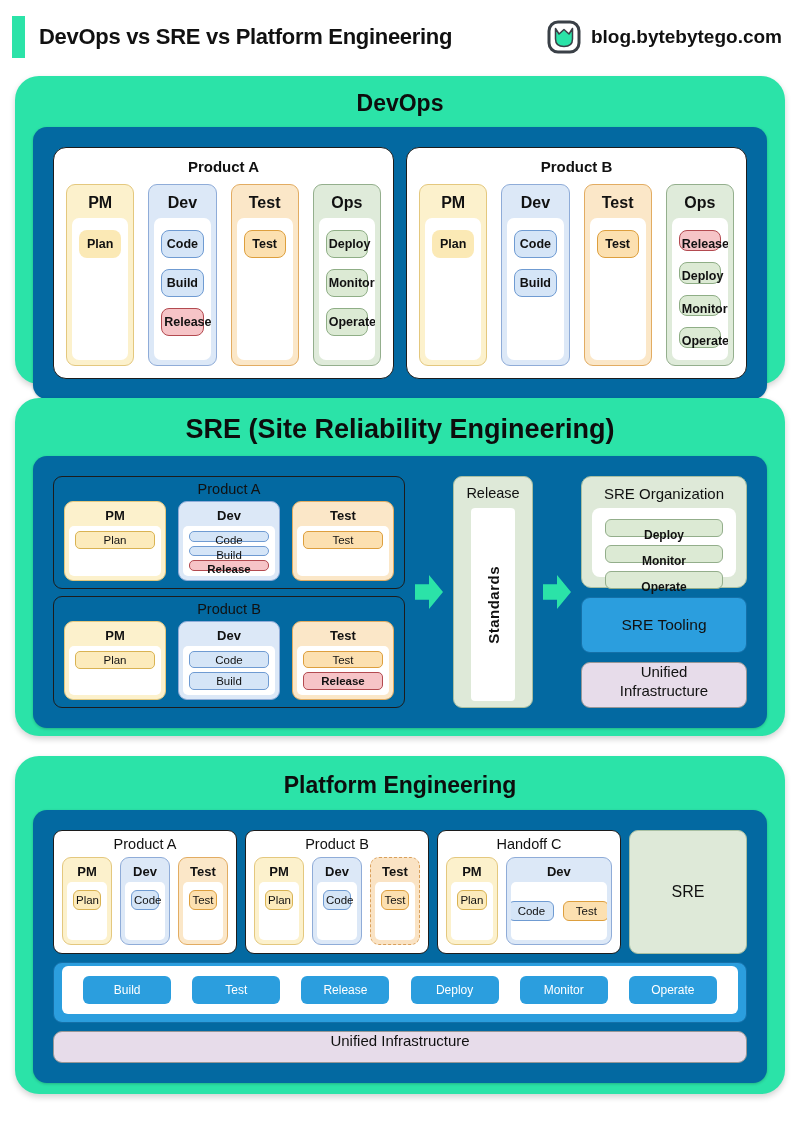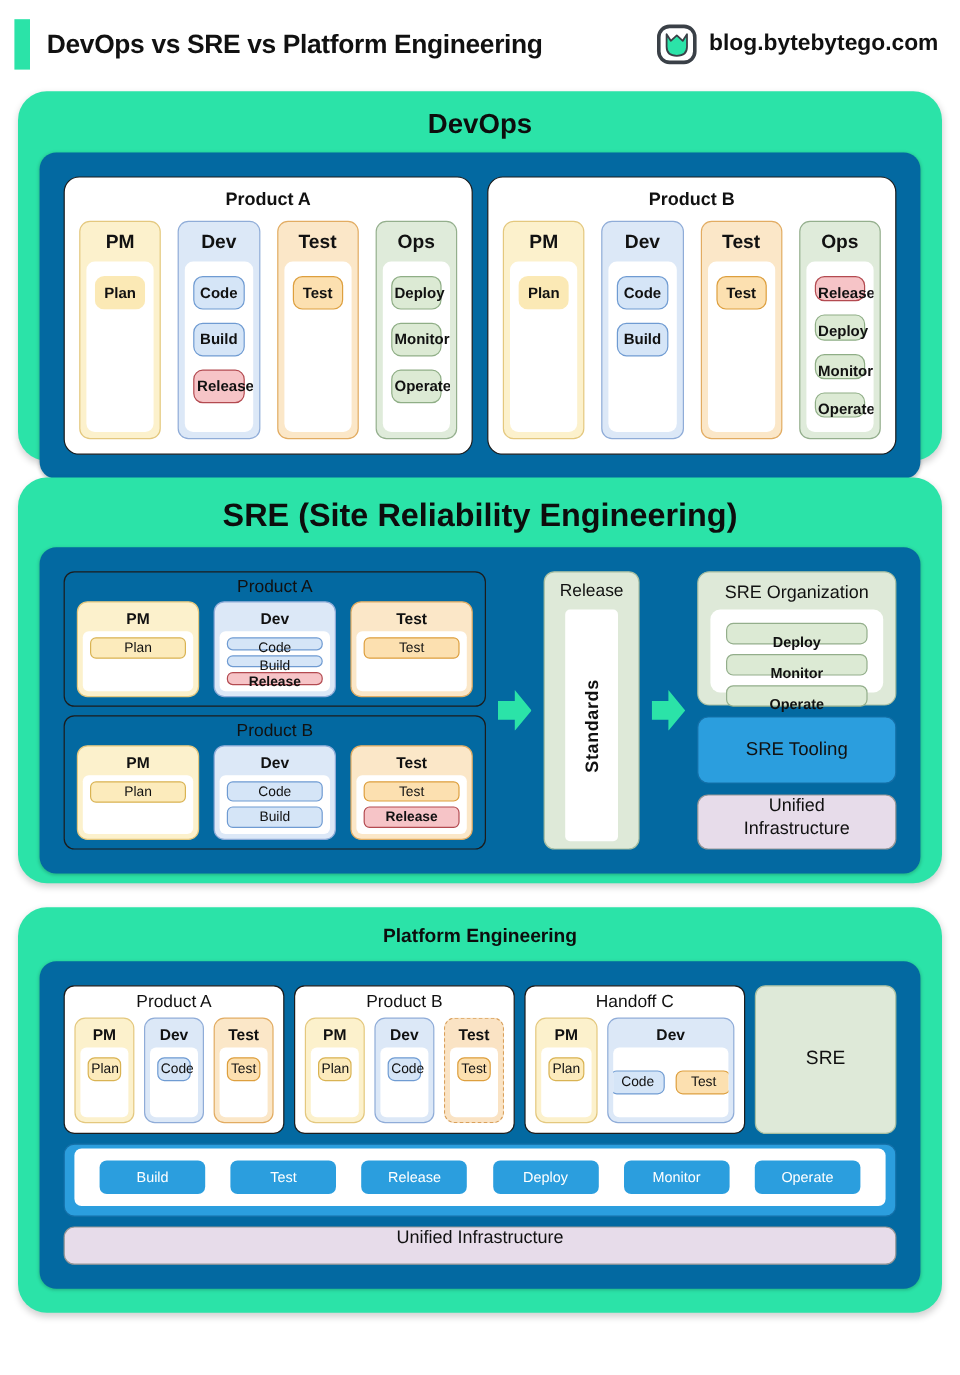--- a/index.html
+++ b/index.html
@@ -23,21 +23,21 @@
   .band {
     margin:0 15px; background:#2BE3A8; border-radius:24px;
     padding:10px 18px 16px; box-shadow:0 3px 6px rgba(0,0,0,0.18);
   }
   .band-devops   { height:308px; margin-top:6px; }
   .band-sre      { height:338px; margin-top:14px; }
   .band-platform { height:338px; margin-top:20px; }
   .band-title { text-align:center; font-weight:bold; color:#0d0d0d; }
   .band-devops .band-title   { font-size:23px; margin:4px 0 10px; }
   .band-sre .band-title      { font-size:27px; margin:6px 0 11px; }
-  .band-platform .band-title { font-size:16px; margin:6px 0 11px; }
+  .band-platform .band-title { font-size:23px; margin:6px 0 11px; }
   .panel {
     background:#0369a1; border-radius:14px; padding:20px;
     box-shadow:0 1px 3px rgba(0,0,0,0.22); height:272px;
   }
 
   
   .product { border:1.5px solid #1c1c1c; border-radius:13px; background:#fff;
              padding:6px 12px 12px; display:flex; flex-direction:column; }
   .ptitle { text-align:center; font-weight:bold; font-size:15px; margin:4px 0 9px; }
   .cols { flex:1; display:flex; gap:14px; min-height:0; }

